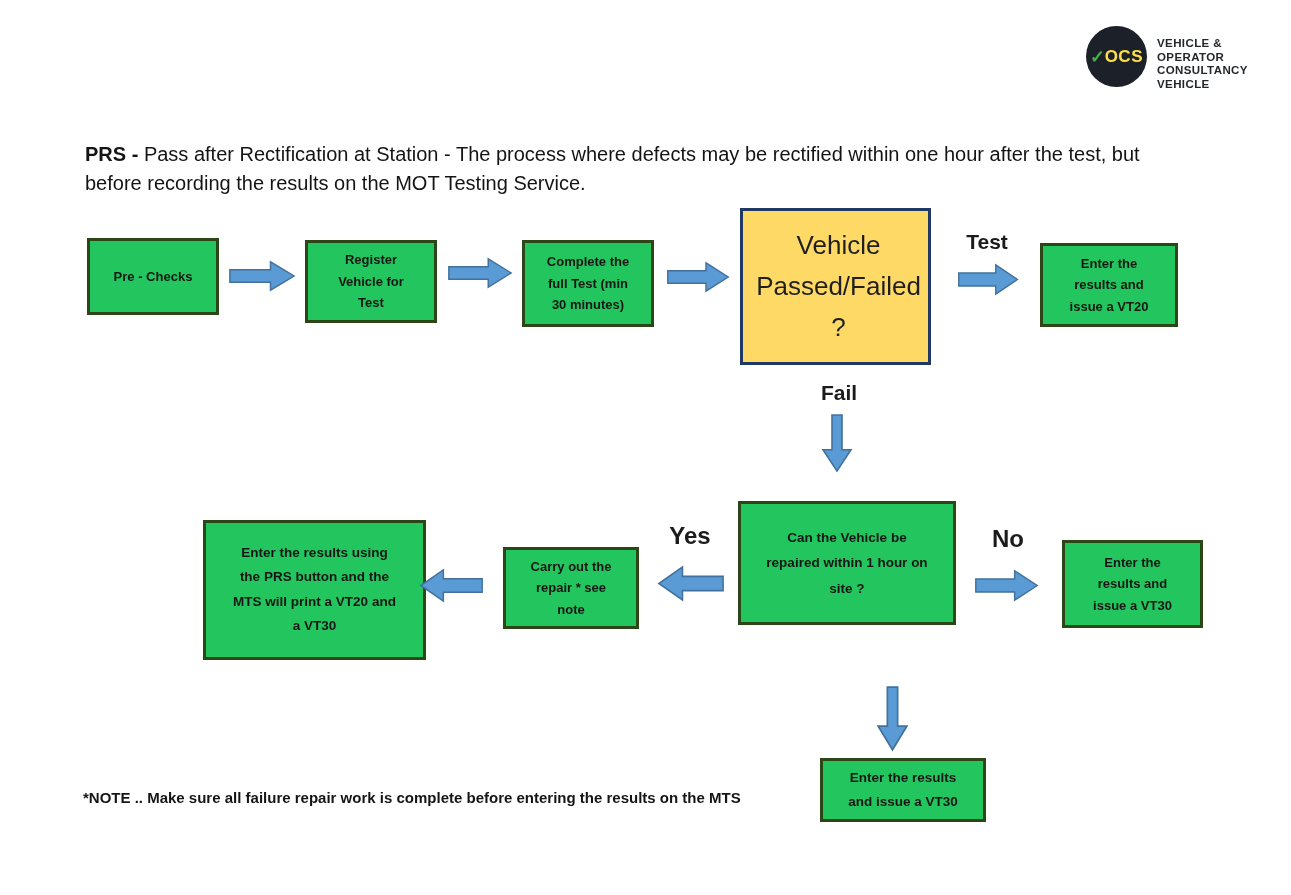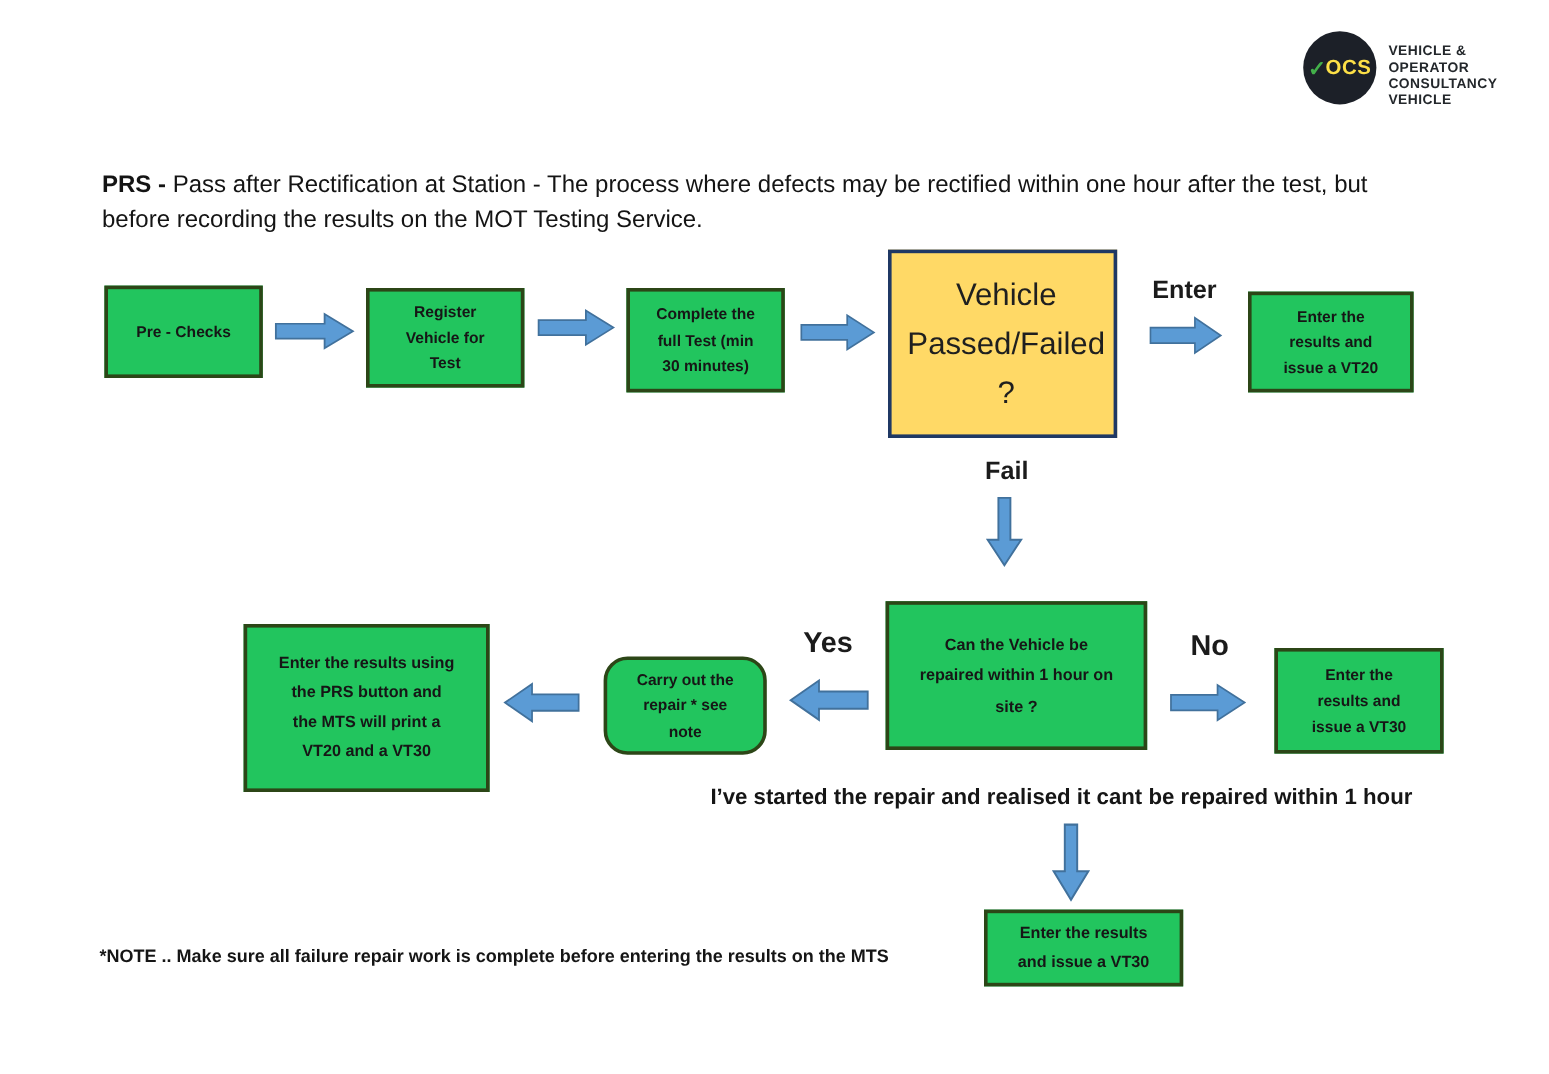--- a/index.html
+++ b/index.html
@@ -26,23 +26,23 @@
     line-height:1.65;color:#161616;}
   .ybox{background:#ffd966;border:3px solid #1f3864;display:flex;align-items:flex-start;
     justify-content:center;text-align:center;font-weight:400;font-size:26px;
     line-height:41px;color:#1f1f1f;padding-top:14px;}
 
   .b-pre{left:87px;top:238px;width:132px;height:77px;padding:0 14px;}
   .b-reg{left:305px;top:240px;width:132px;height:83px;padding:0 16px;}
   .b-com{left:522px;top:240px;width:132px;height:87px;padding:0 15px;}
   .b-dec1{left:740px;top:208px;width:191px;height:157px;padding-left:20px;padding-right:14px;}
   .b-vt20{left:1040px;top:243px;width:138px;height:84px;padding:0 18px;}
-  .b-prs{left:203px;top:520px;width:205px;height:140px;padding:18px 26px 40px 26px;
+  .b-prs{left:203px;top:520px;width:223px;height:140px;padding:18px 26px 40px 26px;
     align-items:flex-start;font-size:13.5px;line-height:1.8;}
-  .b-carry{left:503px;top:547px;width:136px;height:82px;padding:11px 17px;border-radius:20px;}
+  .b-carry{left:503px;top:547px;width:136px;height:82px;padding:11px 17px;}
   .b-dec2{left:738px;top:501px;width:218px;height:124px;padding:12px 23px;font-size:13.5px;line-height:1.9;}
   .b-vt30r{left:1062px;top:540px;width:141px;height:88px;padding:0 19px;}
   .b-vt30b{left:820px;top:758px;width:166px;height:64px;padding:0 22px;font-size:13.5px;line-height:1.75;}
 
   
   .lbl{font-weight:bold;color:#1b1b1b;text-align:center;}
   .l-pass{left:956px;top:230px;width:62px;font-size:21px;}
   .l-fail{left:808px;top:381px;width:62px;font-size:21px;}
   .l-yes{left:658px;top:522px;width:64px;font-size:24px;}
   .l-no{left:980px;top:525px;width:56px;font-size:24px;}
@@ -92,21 +92,21 @@
   <svg class="abs arrow a2" viewBox="0 0 72 36" preserveAspectRatio="none">
       <polygon points="2,11 45,11 45,2 70,18 45,34 45,25 2,25"></polygon>
     </svg>
   <svg class="abs arrow a3" viewBox="0 0 72 36" preserveAspectRatio="none">
       <polygon points="2,11 45,11 45,2 70,18 45,34 45,25 2,25"></polygon>
     </svg>
   <svg class="abs arrow a-pass" viewBox="0 0 72 36" preserveAspectRatio="none">
       <polygon points="2,11 45,11 45,2 70,18 45,34 45,25 2,25"></polygon>
     </svg>
 
-  <div class="abs lbl l-pass">Enter</div>
+  <div class="abs lbl l-pass">Test</div>
   <div class="abs lbl l-fail">Fail</div>
 
   <svg class="abs arrow a-fail" viewBox="0 0 32 62" preserveAspectRatio="none">
       <polygon points="11,2 21,2 21,38 30,38 16,60 2,38 11,38"></polygon>
     </svg>
 
   <div class="abs gbox b-prs">Enter the results using the PRS button and the MTS will print a VT20 and a VT30</div>
   <div class="abs gbox b-carry">Carry out the repair * see note</div>
   <div class="abs gbox b-dec2">Can the Vehicle be repaired within 1 hour on site ?</div>
   <div class="abs gbox b-vt30r">Enter the results and issue a VT30</div>
@@ -116,21 +116,20 @@
   <svg class="abs arrow a-yes" viewBox="0 0 72 36" preserveAspectRatio="none">
       <polygon points="2,11 45,11 45,2 70,18 45,34 45,25 2,25"></polygon>
     </svg>
   <svg class="abs arrow a-l2" viewBox="0 0 72 36" preserveAspectRatio="none">
       <polygon points="2,11 45,11 45,2 70,18 45,34 45,25 2,25"></polygon>
     </svg>
   <svg class="abs arrow a-no" viewBox="0 0 72 36" preserveAspectRatio="none">
       <polygon points="2,11 45,11 45,2 70,18 45,34 45,25 2,25"></polygon>
     </svg>
 
-  <div class="abs l-started">I’ve started the repair and realised it cant be repaired within 1 hour</div>
 
   <svg class="abs arrow a-d2" viewBox="0 0 32 62" preserveAspectRatio="none">
       <polygon points="11,2 21,2 21,38 30,38 16,60 2,38 11,38"></polygon>
     </svg>
 
   <div class="abs gbox b-vt30b">Enter the results and issue a VT30</div>
 
   <div class="abs l-note">*NOTE .. Make sure all failure repair work is complete before entering the results on the MTS</div>
 
 </div>

